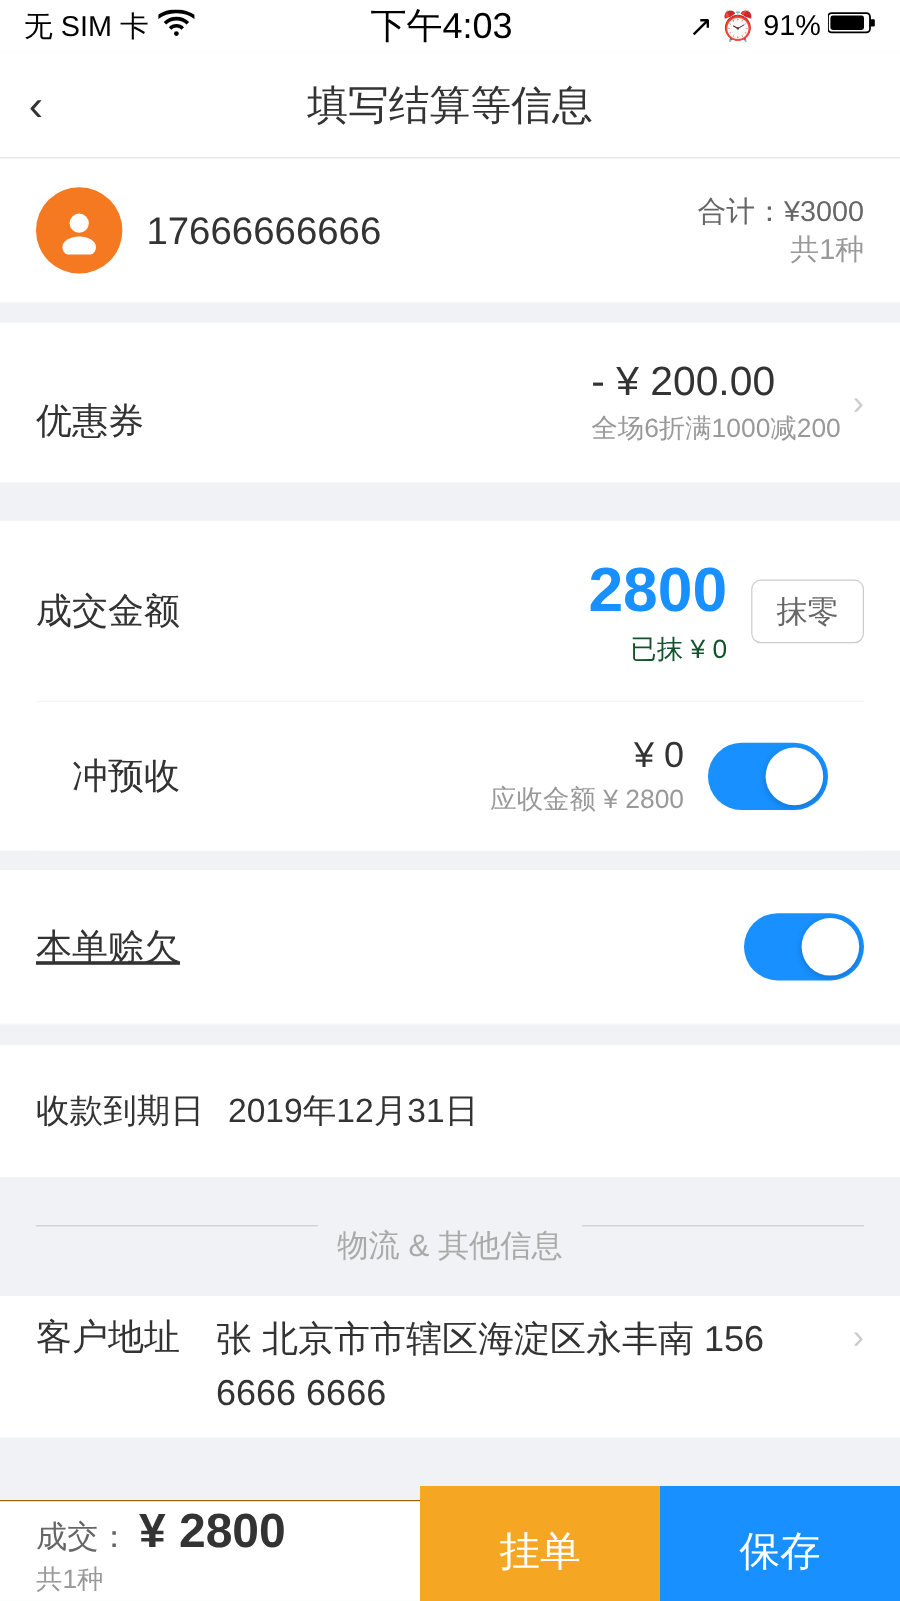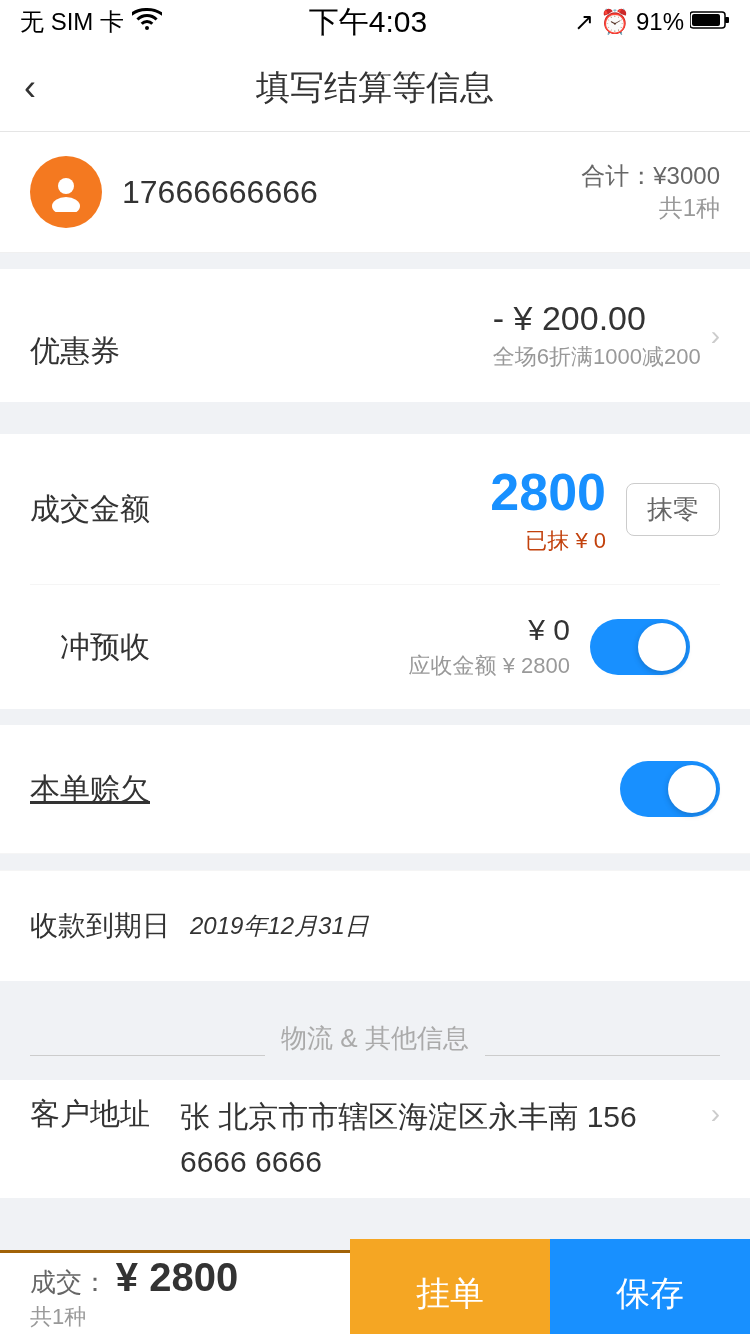--- a/index.html
+++ b/index.html
@@ -126,21 +126,21 @@
       display: flex;
       align-items: center;
       justify-content: space-between;
       padding: 28px 0;
       border-bottom: 1px solid #f5f5f5;
     }
     .amount-row:last-child { border-bottom: none; }
     .row-label { font-size: 30px; color: #333; }
     .amount-right { display: flex; align-items: center; gap: 20px; justify-content: flex-end; }
     .amount-value-blue { font-size: 52px; font-weight: 600; color: #1890ff; }
-    .amount-sub { font-size: 22px; color: #c2410c; text-align: right; margin-top: 4px; }
+    .amount-sub { font-size: 22px; color: #14532d; text-align: right; margin-top: 4px; }
 
     .round-zero-btn {
       border: 1px solid #ccc;
       border-radius: 8px;
       padding: 8px 20px;
       font-size: 26px;
       color: #666;
       background: #fff;
       cursor: pointer;
     }
@@ -192,27 +192,27 @@
     
     .duedate-row {
       background: #fff;
       padding: 36px 30px;
       display: flex;
       align-items: center;
       gap: 20px;
       border-bottom: none;
     }
     .duedate-label { font-size: 28px; color: #333; }
-    .duedate-value { font-size: 24px; color: #333; font-style: italic; }
+    .duedate-value { font-size: 28px; color: #333; }
 
     
     .logistics-divider {
       background: #f0f2f5;
       display: flex;
-      align-items: flex-end;
+      align-items: flex-start;
       justify-content: center;
       padding: 24px 30px;
       gap: 16px;
     }
     .logistics-line { flex: 1; height: 1px; background: #ccc; }
     .logistics-text { font-size: 26px; color: #aaa; }
 
     
     .address-row {
       background: #fff;
@@ -229,21 +229,21 @@
     
     .bottom-bar {
       position: fixed;
       bottom: 0;
       left: 0;
       width: 750px;
       height: 84px;
       background: #fff;
       display: flex;
       align-items: center;
-      border-top: 3px solid #a16207;
+      border-top: 1px solid #a16207;
     }
     .bottom-summary {
       flex: 1;
       padding: 0 30px;
     }
     .bottom-deal { font-size: 26px; color: #666; }
     .bottom-amount { font-size: 40px; font-weight: 600; color: #333; }
     .bottom-count { font-size: 22px; color: #999; margin-top: 2px; }
     .btn-hang {
       width: 200px;

